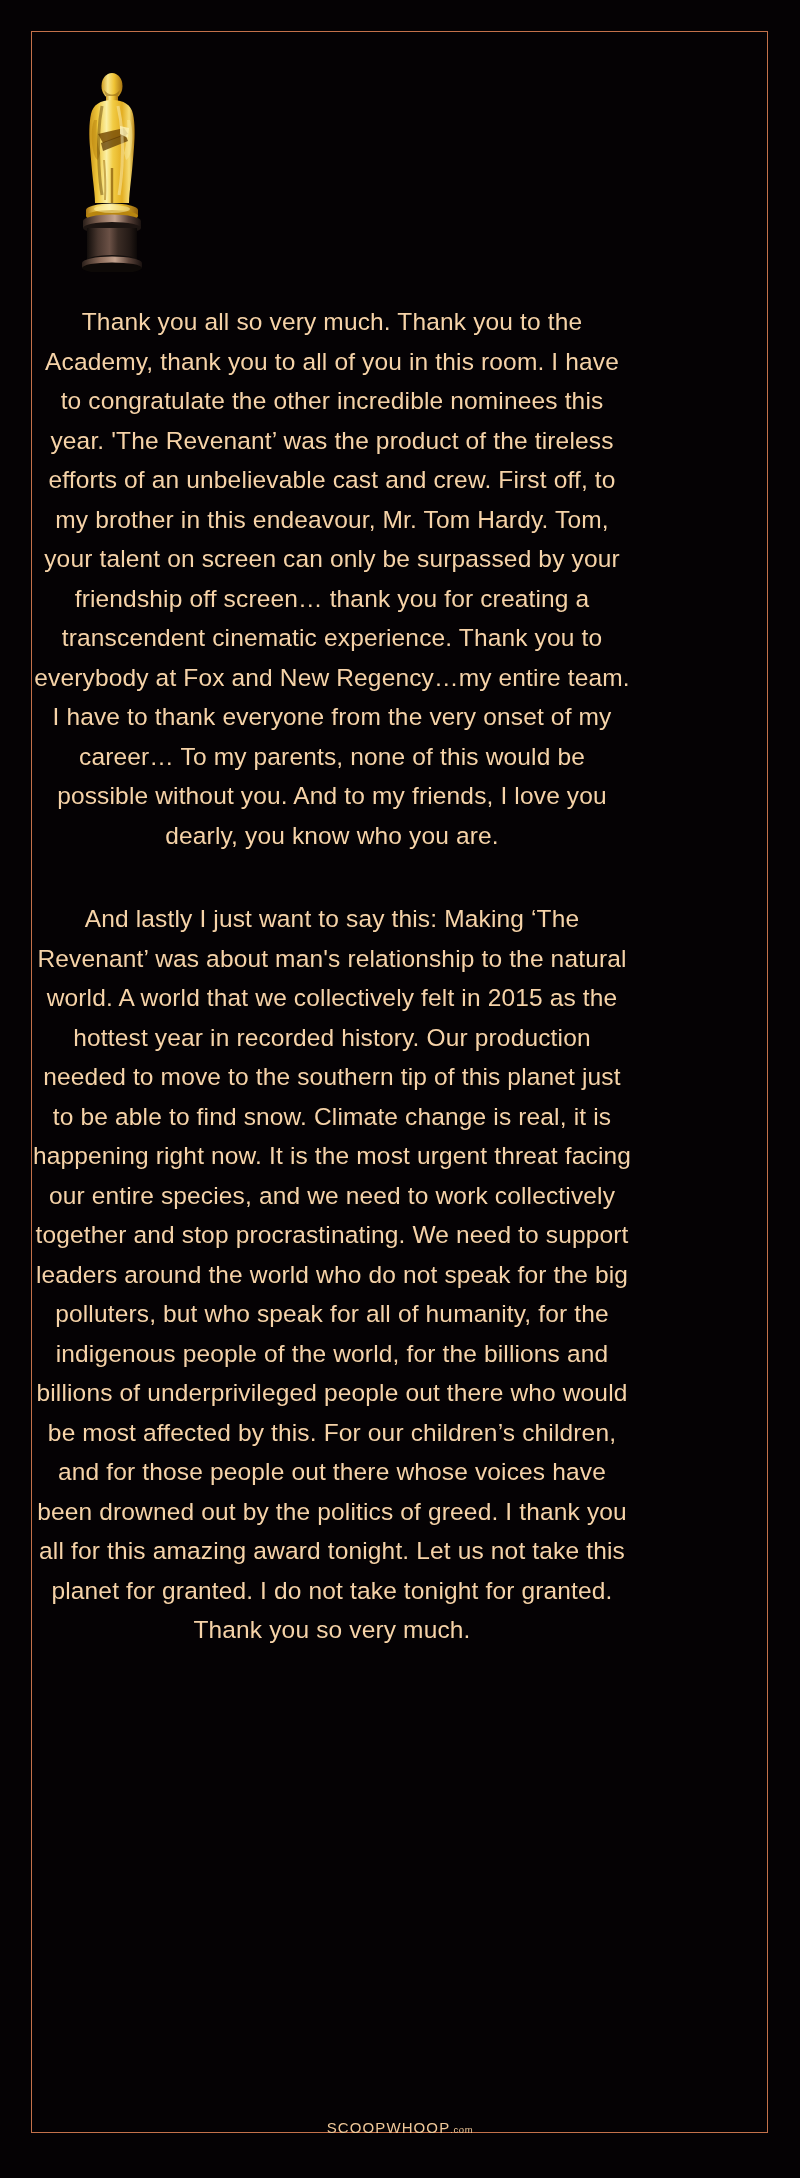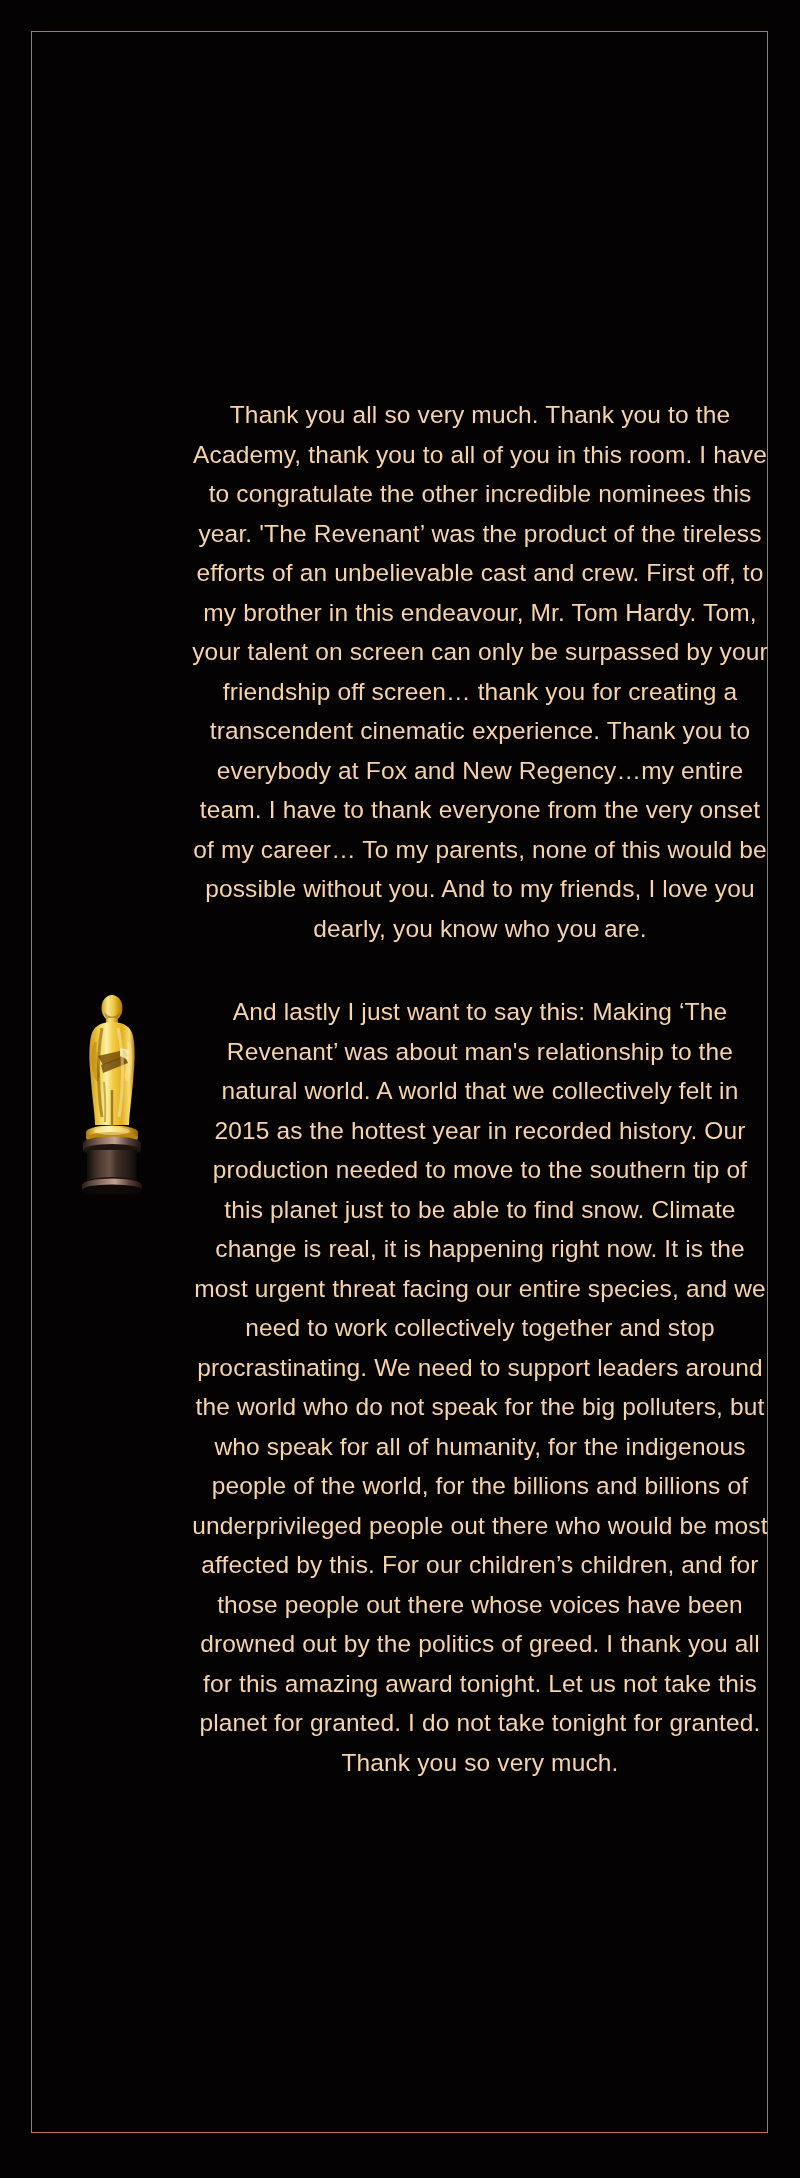--- a/index.html
+++ b/index.html
@@ -26,27 +26,26 @@
     top: 31px;
     width: 737px;
     height: 2102px;
     border: 1px solid #c4714a;
     box-sizing: border-box;
     pointer-events: none;
   }
   .content {
     position: absolute;
     left: 32px;
-    top: 32px;
+    top: 48px;
     width: 736px;
     height: 2100px;
     box-sizing: border-box;
     display: flex;
-    flex-direction: row;
-    align-items: center;
+    flex-direction: column;
   }
   
   .statue-wrap {
     margin-top: 12px;
     width: 160px;
     height: 212px;
     position: relative;
   }
   .statue-wrap svg { display: block; width: 160px; height: 212px; }
 
@@ -189,14 +188,17 @@
       </svg>
     </div>
 
     <div class="speech">
       <p>Thank you all so very much. Thank you to the Academy, thank you to all of you in this room. I have to congratulate the other incredible nominees this year. 'The Revenant’ was the product of the tireless efforts of an unbelievable cast and crew. First off, to my brother in this endeavour, Mr. Tom Hardy. Tom, your talent on screen can only be surpassed by your friendship off screen… thank you for creating a transcendent cinematic experience. Thank you to everybody at Fox and New Regency…my entire team. I have to thank everyone from the very onset of my career… To my parents, none of this would be possible without you. And to my friends, I love you dearly, you know who you are.</p>
       <p>And lastly I just want to say this: Making ‘The Revenant’ was about man's relationship to the natural world. A world that we collectively felt in 2015 as the hottest year in recorded history. Our production needed to move to the southern tip of this planet just to be able to find snow. Climate change is real, it is happening right now. It is the most urgent threat facing our entire species, and we need to work collectively together and stop procrastinating. We need to support leaders around the world who do not speak for the big polluters, but who speak for all of humanity, for the indigenous people of the world, for the billions and billions of underprivileged people out there who would be most affected by this. For our children’s children, and for those people out there whose voices have been drowned out by the politics of greed. I thank you all for this amazing award tonight. Let us not take this planet for granted. I do not take tonight for granted. Thank you so very much.</p>
     </div>
 
   </div>
 
+  <div class="footer">
+    <span class="brand"><span>SCOOPWHOOP</span><span class="tld">.com</span></span>
+  </div>
 
 </div>
 
 </body></html>

